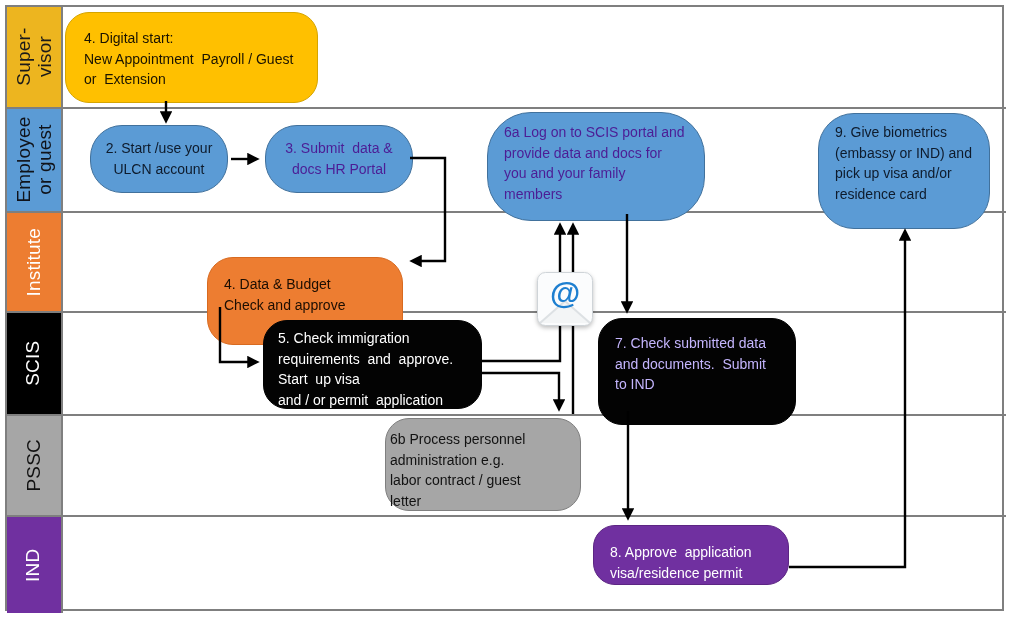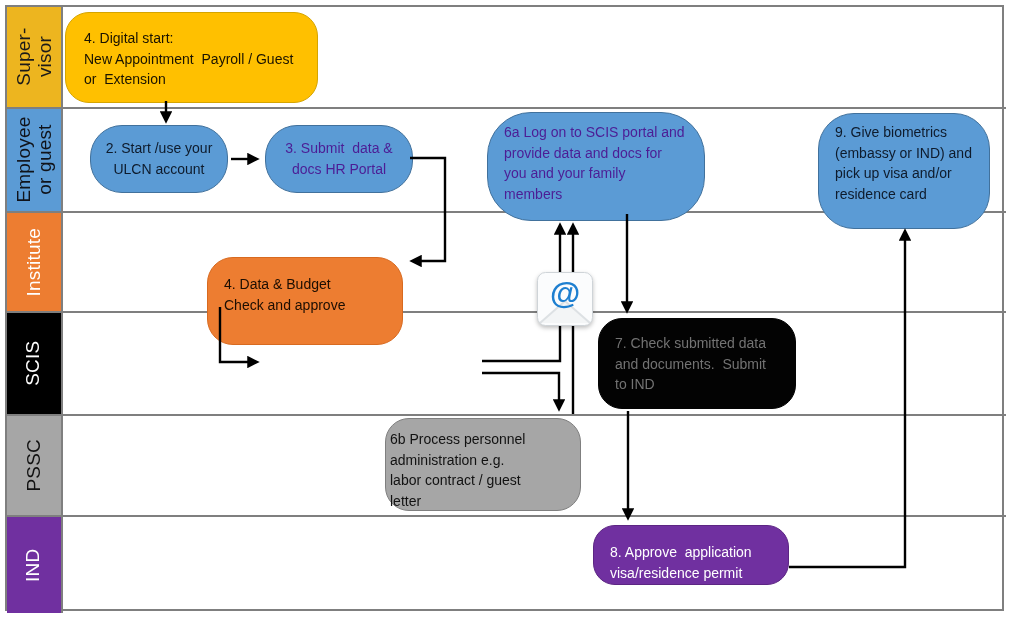--- a/index.html
+++ b/index.html
@@ -85,22 +85,28 @@
 (embassy or IND) and
 pick up visa and/or
 residence card</span>
   </div>
 
   <div class="box" style="left: 207px; top: 218px; width: 196px; height: 88px; border-radius: 26px; padding: 16px; background: rgb(237, 125, 49); color: rgb(28, 14, 2); border: 1.5px solid rgb(216, 106, 32); margin-top: 39px;">
     <span class="box-text">4. Data &amp; Budget
 Check and approve</span>
   </div>
 
+  <div class="box" style="left: 263px; top: 320px; width: 219px; height: 89px; border-radius: 24px; padding: 7px 10px 7px 14px; background: rgb(3, 3, 3); color: rgb(255, 255, 255); border: 1.5px solid rgb(3, 3, 3);">
+    <span class="box-text">5. Check immigration
+requirements  and  approve.
+Start  up visa
+and / or permit  application</span>
+  </div>
 
-  <div class="box" style="left: 598px; top: 318px; width: 198px; height: 91px; border-radius: 24px; padding: 14px 16px; background: rgb(3, 3, 3); color: #737373; border: 1.5px solid rgb(3, 3, 3);">
+  <div class="box" style="left: 598px; top: 318px; width: 198px; height: 107px; border-radius: 24px; padding: 14px 16px; background: rgb(3, 3, 3); color: #c4b5fd; border: 1.5px solid rgb(3, 3, 3);">
     <span class="box-text">7. Check submitted data
 and documents.  Submit
 to IND</span>
   </div>
 
   <div class="box" style="left: 385px; top: 418px; width: 196px; height: 93px; border-radius: 24px; padding: 10px 4px; background: rgb(166, 166, 166); color: rgb(18, 18, 18); border: 1.5px solid rgb(127, 127, 127);">
     <span class="box-text">6b Process personnel
 administration e.g.
 labor contract / guest
 letter</span>

